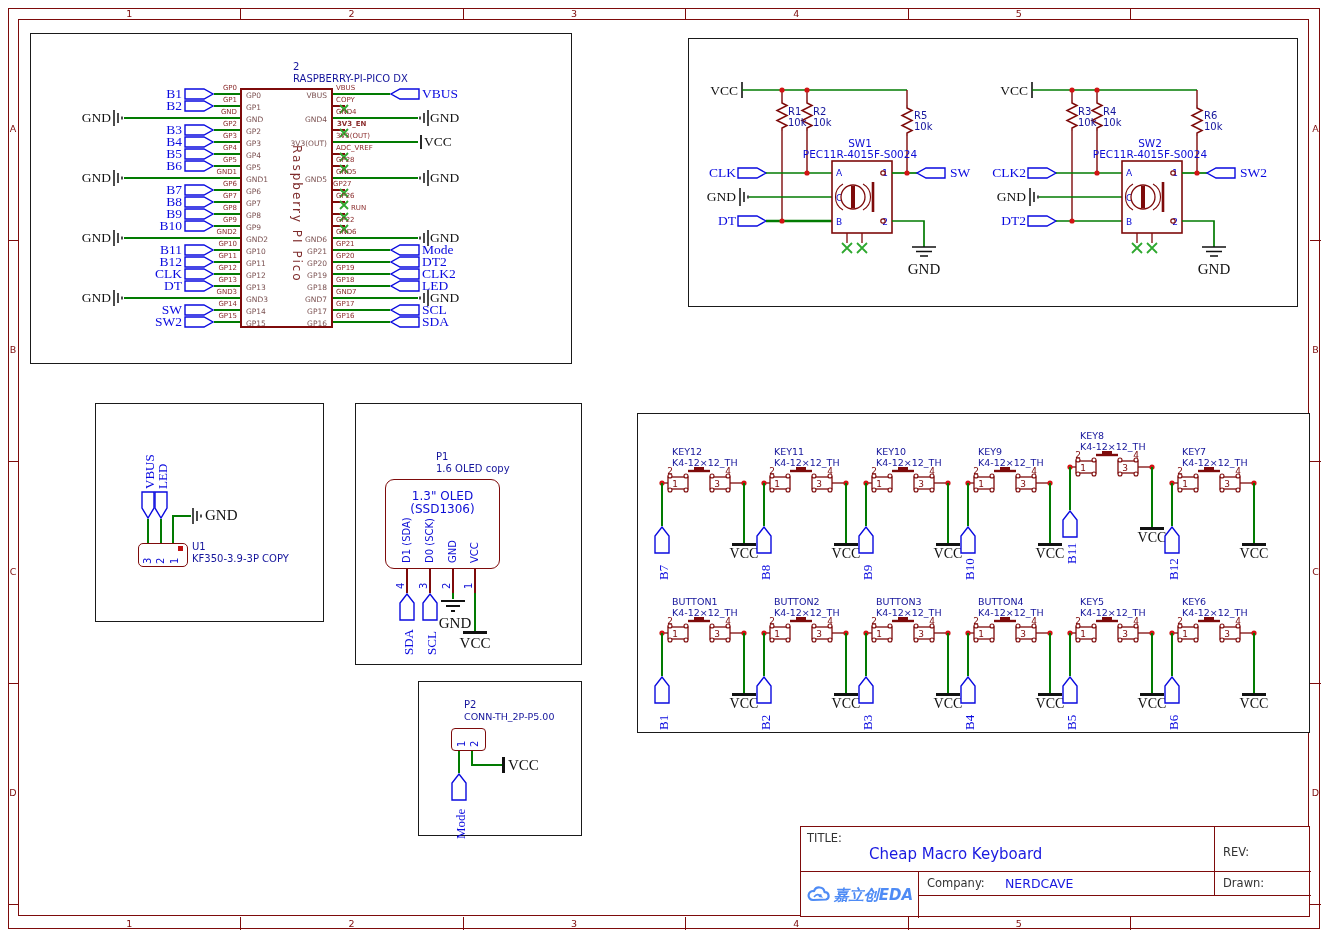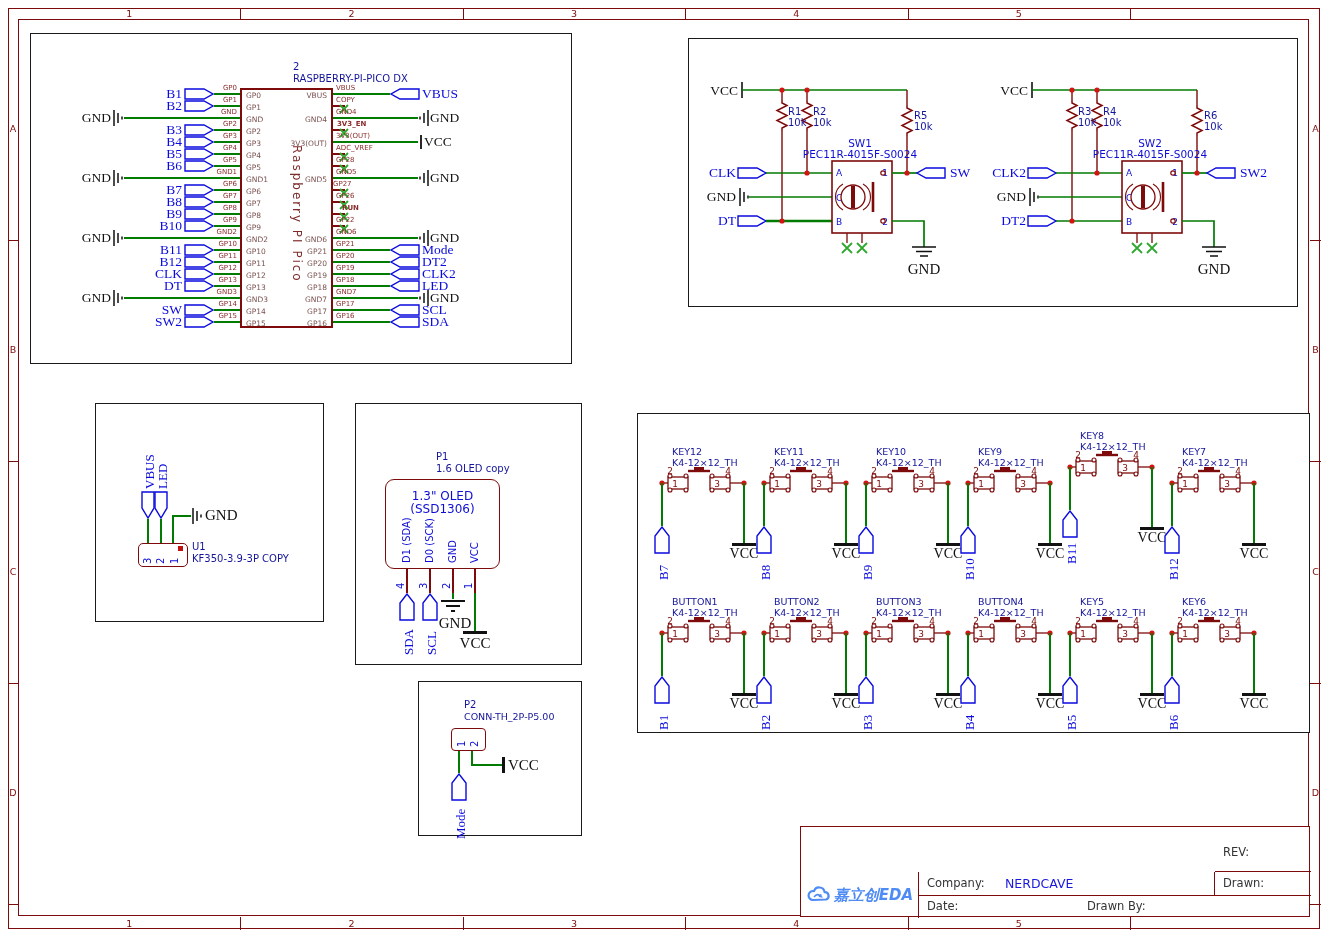--- a/index.html
+++ b/index.html
@@ -817,21 +817,21 @@
           </svg></div>
       </div>
       <div style="position: absolute; left: 303px; top: 163px; width: 237px; height: 12px;">
         <div class="net" style="position: absolute; left: 3px; top: -4px;">GP26</div>
         <div style="position: absolute; left: 0px; top: 5.4px; width: 12px; height: 1.6px; background: rgb(126, 11, 11);"></div>
         <div style="position: absolute; left: 5px; top: 0px; width: 12px; height: 12px;"><svg width="12" height="12">
             <path d="M2,2 L10,10 M10,2 L2,10" stroke="#2FA82F" stroke-width="1.9"></path>
           </svg></div>
       </div>
       <div style="position: absolute; left: 303px; top: 175px; width: 237px; height: 12px;">
-        <div class="net" style="position: absolute; left: 9px; top: -4px; font-weight: bold;">RUN</div>
+        <div class="net" style="position: absolute; left: 18px; top: -4px;">RUN</div>
         <div style="position: absolute; left: 0px; top: 5.4px; width: 12px; height: 1.6px; background: rgb(126, 11, 11);"></div>
         <div style="position: absolute; left: 5px; top: 0px; width: 12px; height: 12px;"><svg width="12" height="12">
             <path d="M2,2 L10,10 M10,2 L2,10" stroke="#2FA82F" stroke-width="1.9"></path>
           </svg></div>
       </div>
       <div style="position: absolute; left: 303px; top: 187px; width: 237px; height: 12px;">
         <div class="net" style="position: absolute; left: 3px; top: -4px;">GP22</div>
         <div style="position: absolute; left: 0px; top: 5.4px; width: 12px; height: 1.6px; background: rgb(126, 11, 11);"></div>
         <div style="position: absolute; left: 5px; top: 0px; width: 12px; height: 12px;"><svg width="12" height="12">
             <path d="M2,2 L10,10 M10,2 L2,10" stroke="#2FA82F" stroke-width="1.9"></path>
@@ -1102,36 +1102,36 @@
         <path d="M1,27 V10 L8,1 L15,10 V27 Z" fill="#fff" stroke="#0A0ADF" stroke-width="1.4"></path>
       </svg>
     <span class="vtext vport" style="left:35px;top:158px;">Mode</span>
     <div class="wire" style="left:53px;top:70px;width:2px;height:15px;"></div>
     <div class="wire" style="left:53px;top:83px;width:31px;height:2px;"></div>
     <div class="bwire" style="left:84px;top:76px;width:2.5px;height:16px;"></div>
     <span class="serif15" style="left:90px;top:76px;">VCC</span>
   </div>
 
   <div class="tblock">
+    <div class="tcell" style="left:0;top:0;width:414px;height:45px;">
+      <span class="tb-lab" style="position:absolute;left:6px;top:4px;">TITLE:</span>
+      <span class="tb-title" style="position:absolute;left:68px;top:18px;">Cheap Macro Keyboard</span>
+    </div>
     <div class="tcell" style="left:414px;top:0;width:96px;height:45px;border-right:none;">
       <span class="tb-lab" style="position:absolute;left:8px;top:18px;">REV:</span>
     </div>
     <div class="tcell" style="left:0;top:45px;width:118px;height:46px;border-bottom:none;display:flex;align-items:center;justify-content:center;gap:2px;">
       <svg width="26" height="20" viewBox="0 0 26 20">
         <path d="M7,15 a4.5,4.5 0 1 1 1,-8.9 a5.5,5.5 0 0 1 10.6,1 a3.8,3.8 0 0 1 1.4,7.4 z" fill="none" stroke="#4E8BF5" stroke-width="2.2" stroke-linejoin="round"></path>
         <path d="M8,12 q3.5,-4.5 7,-0.5 l-2.2,-0.4 m2.2,0.4 l-0.5,-2.2" fill="none" stroke="#4E8BF5" stroke-width="1.6"></path>
       </svg>
       <span class="logo-txt">嘉立创EDA</span>
     </div>
     <div class="tcell" style="left:118px;top:45px;width:296px;height:24px;">
       <span class="tb-lab" style="position:absolute;left:8px;top:4px;">Company:</span>
       <span class="tb-val" style="position:absolute;left:86px;top:4px;">NERDCAVE</span>
     </div>
     <div class="tcell" style="left:414px;top:45px;width:96px;height:24px;border-right:none;">
       <span class="tb-lab" style="position:absolute;left:8px;top:4px;">Drawn:</span>
     </div>
-    <div class="tcell" style="left:118px;top:69px;width:392px;height:22px;border-right:none;border-bottom:none;">
-      <span class="tb-lab" style="position:absolute;left:8px;top:3px;">Date:</span>
-      <span class="tb-lab" style="position:absolute;left:168px;top:3px;">Drawn By:</span>
-    </div>
   </div>
 
 </div>
 
 </body></html>

